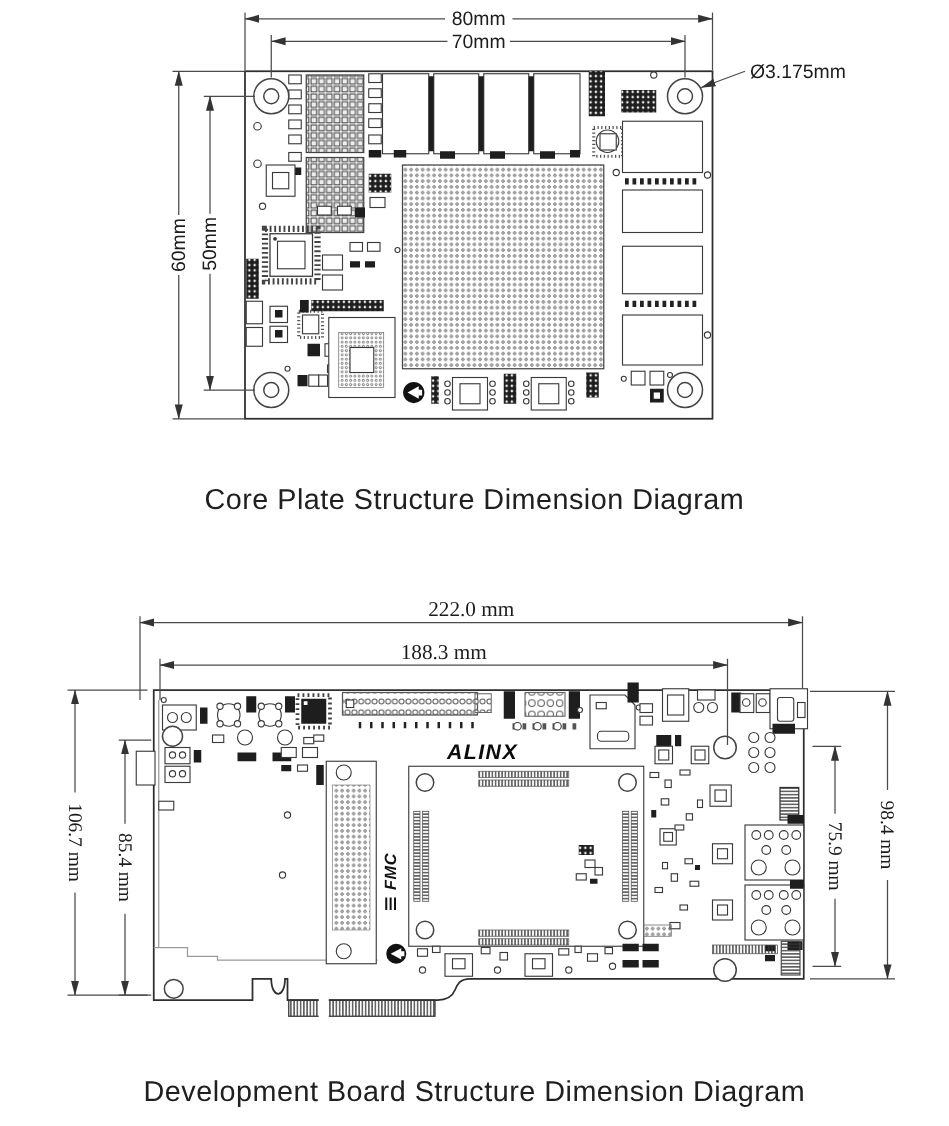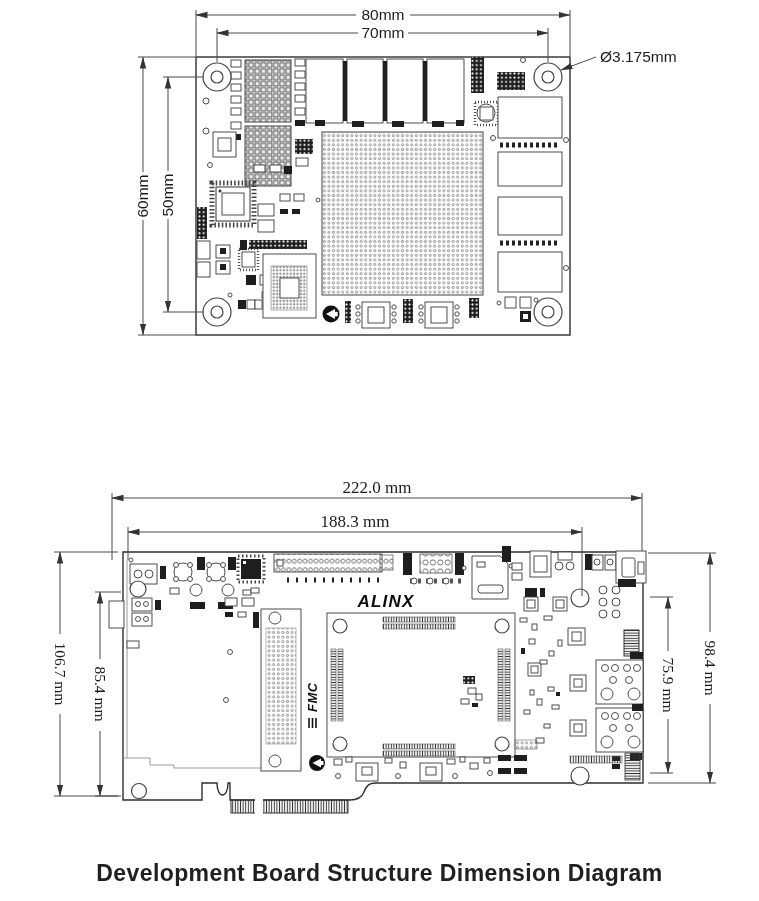--- a/index.html
+++ b/index.html
@@ -1,20 +1,20 @@
 <!DOCTYPE html>
 <html><head>
 <meta charset="utf-8">
 <style>
   html,body{margin:0;padding:0;background:#fff;width:759px;height:901px;overflow:hidden;}
   .stage{position:relative;width:759px;height:748px;background:#fff;}
   .title{position:absolute;left:0;width:759px;text-align:center;
          font-family:"Liberation Sans",sans-serif;font-size:23px;color:#202020;letter-spacing:.4px;}
   #title-core{top:386px;}
-  #title-dev{top:860px;font-weight:bold;}
+  #title-dev{top:860px;}
   svg{position:absolute;top:0;left:0;}
   .edge{fill:#fff;stroke:#2e2e2e;stroke-width:1.4;}
   .comp{fill:#fff;stroke:#3a3a3a;stroke-width:.9;}
   .blk{fill:#1e1e1e;stroke:none;}
   .hole{fill:#fff;stroke:#444;stroke-width:1.2;}
   .dim{stroke:#4a4a4a;stroke-width:1;fill:none;}
   .grayln{stroke:#9a9a9a;stroke-width:1;fill:none;}
   .t-sans{font-family:"Liberation Sans",sans-serif;font-size:15.5px;fill:#1c1c1c;}
   .t-serif{font-family:"Liberation Serif",serif;font-size:17px;fill:#1c1c1c;}
   .t-serif-v{font-family:"Liberation Serif",serif;font-size:15.5px;fill:#1c1c1c;}
@@ -537,15 +537,16 @@
     <g>
       <line class="dim" x1="650" y1="597" x2="673" y2="597"></line>
       <line class="dim" x1="650" y1="773" x2="673" y2="773"></line>
       <line class="dim" x1="668" y1="597" x2="668" y2="773" marker-start="url(#arr)" marker-end="url(#arr)"></line>
       <rect x="659" y="651" width="18" height="68" fill="#fff"></rect>
       <text class="t-serif-v" x="668" y="690" text-anchor="middle" transform="rotate(90 668 685)">75.9 mm</text>
     </g>
   </g>
 </svg>
 
+<div class="title" id="title-core">Core Plate Structure Dimension Diagram</div>
 <div class="title" id="title-dev">Development Board Structure Dimension Diagram</div>
 
 </div>
 
 </body></html>

